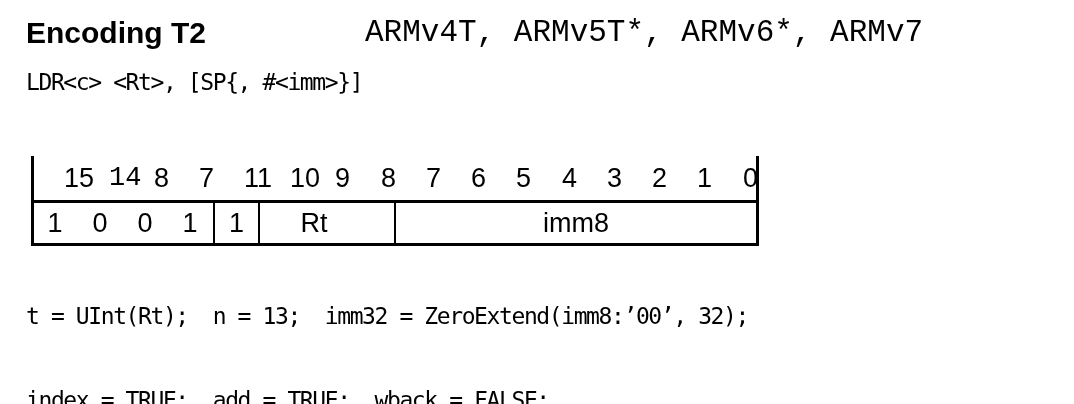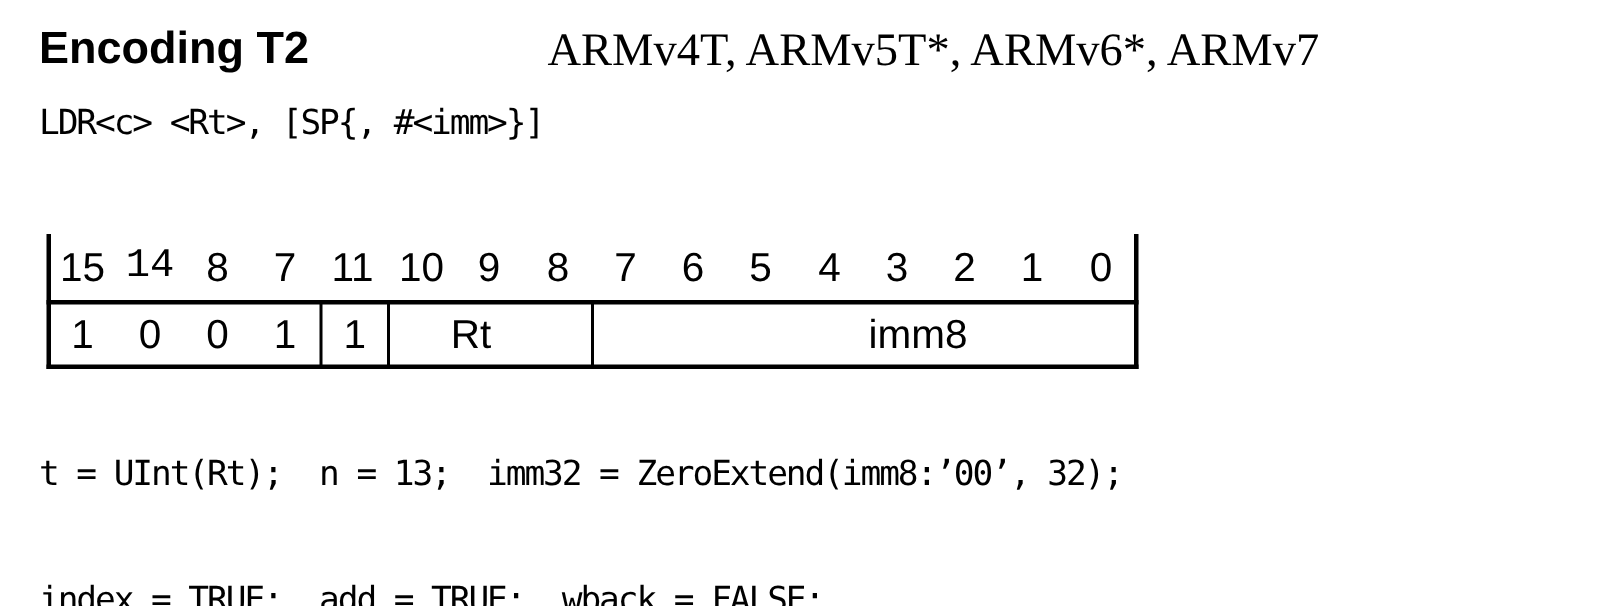--- a/index.html
+++ b/index.html
@@ -23,21 +23,21 @@
       font-family: "Liberation Sans", sans-serif;
       font-weight: bold;
       font-size: 30px;
       line-height: 40px;
       white-space: nowrap;
     }
     .arch {
       position: absolute;
       left: 365px;
       top: 13px;
-      font-family: Liberation Serif, serif;
+      font-family: Liberation Mono, monospace;
       font-size: 31px;
       line-height: 40px;
       white-space: nowrap;
     }
     .syntax {
       position: absolute;
       left: 26px;
       top: 66px;
       font-family: "DejaVu Sans Mono", monospace;
       font-size: 23px;
@@ -48,23 +48,23 @@
     .vline, .hline {
       position: absolute;
       background: #000;
     }
     .bitnum {
       position: absolute;
       top: 160px;
       font-family: "Liberation Sans", sans-serif;
       font-size: 27px;
       line-height: 36px;
-      text-align: center;
       width: 40px;
       margin-left: -20px;
+      padding-left: 29px;
     }
     .fieldval {
       position: absolute;
       top: 203px;
       font-family: "Liberation Sans", sans-serif;
       font-size: 27px;
       line-height: 40px;
       text-align: center;
     }
     .code {
@@ -113,19 +113,19 @@
     <div class="bitnum" style="left:643px;">2</div>
     <div class="bitnum" style="left:688px;">1</div>
     <div class="bitnum" style="left:734px;">0</div>
 
     <div class="fieldval" style="left:35px; width:40px;">1</div>
     <div class="fieldval" style="left:80px; width:40px;">0</div>
     <div class="fieldval" style="left:125px; width:40px;">0</div>
     <div class="fieldval" style="left:170px; width:40px;">1</div>
     <div class="fieldval" style="left:215px; width:43px;">1</div>
     <div class="fieldval" style="left:260px; width:108px;">Rt</div>
-    <div class="fieldval" style="left:396px; width:360px;padding-left:36px;">imm8</div>
+    <div class="fieldval" style="left:396px; width:360px;">imm8</div>
   </div>
 
   <div class="code" style="top:300px;">t = UInt(Rt);  n = 13;  imm32 = ZeroExtend(imm8:’00’, 32);</div>
   <div class="code" style="top:336px;margin-top:48px;">index = TRUE;  add = TRUE;  wback = FALSE;</div>
 
 </div>
 
 </body></html>

